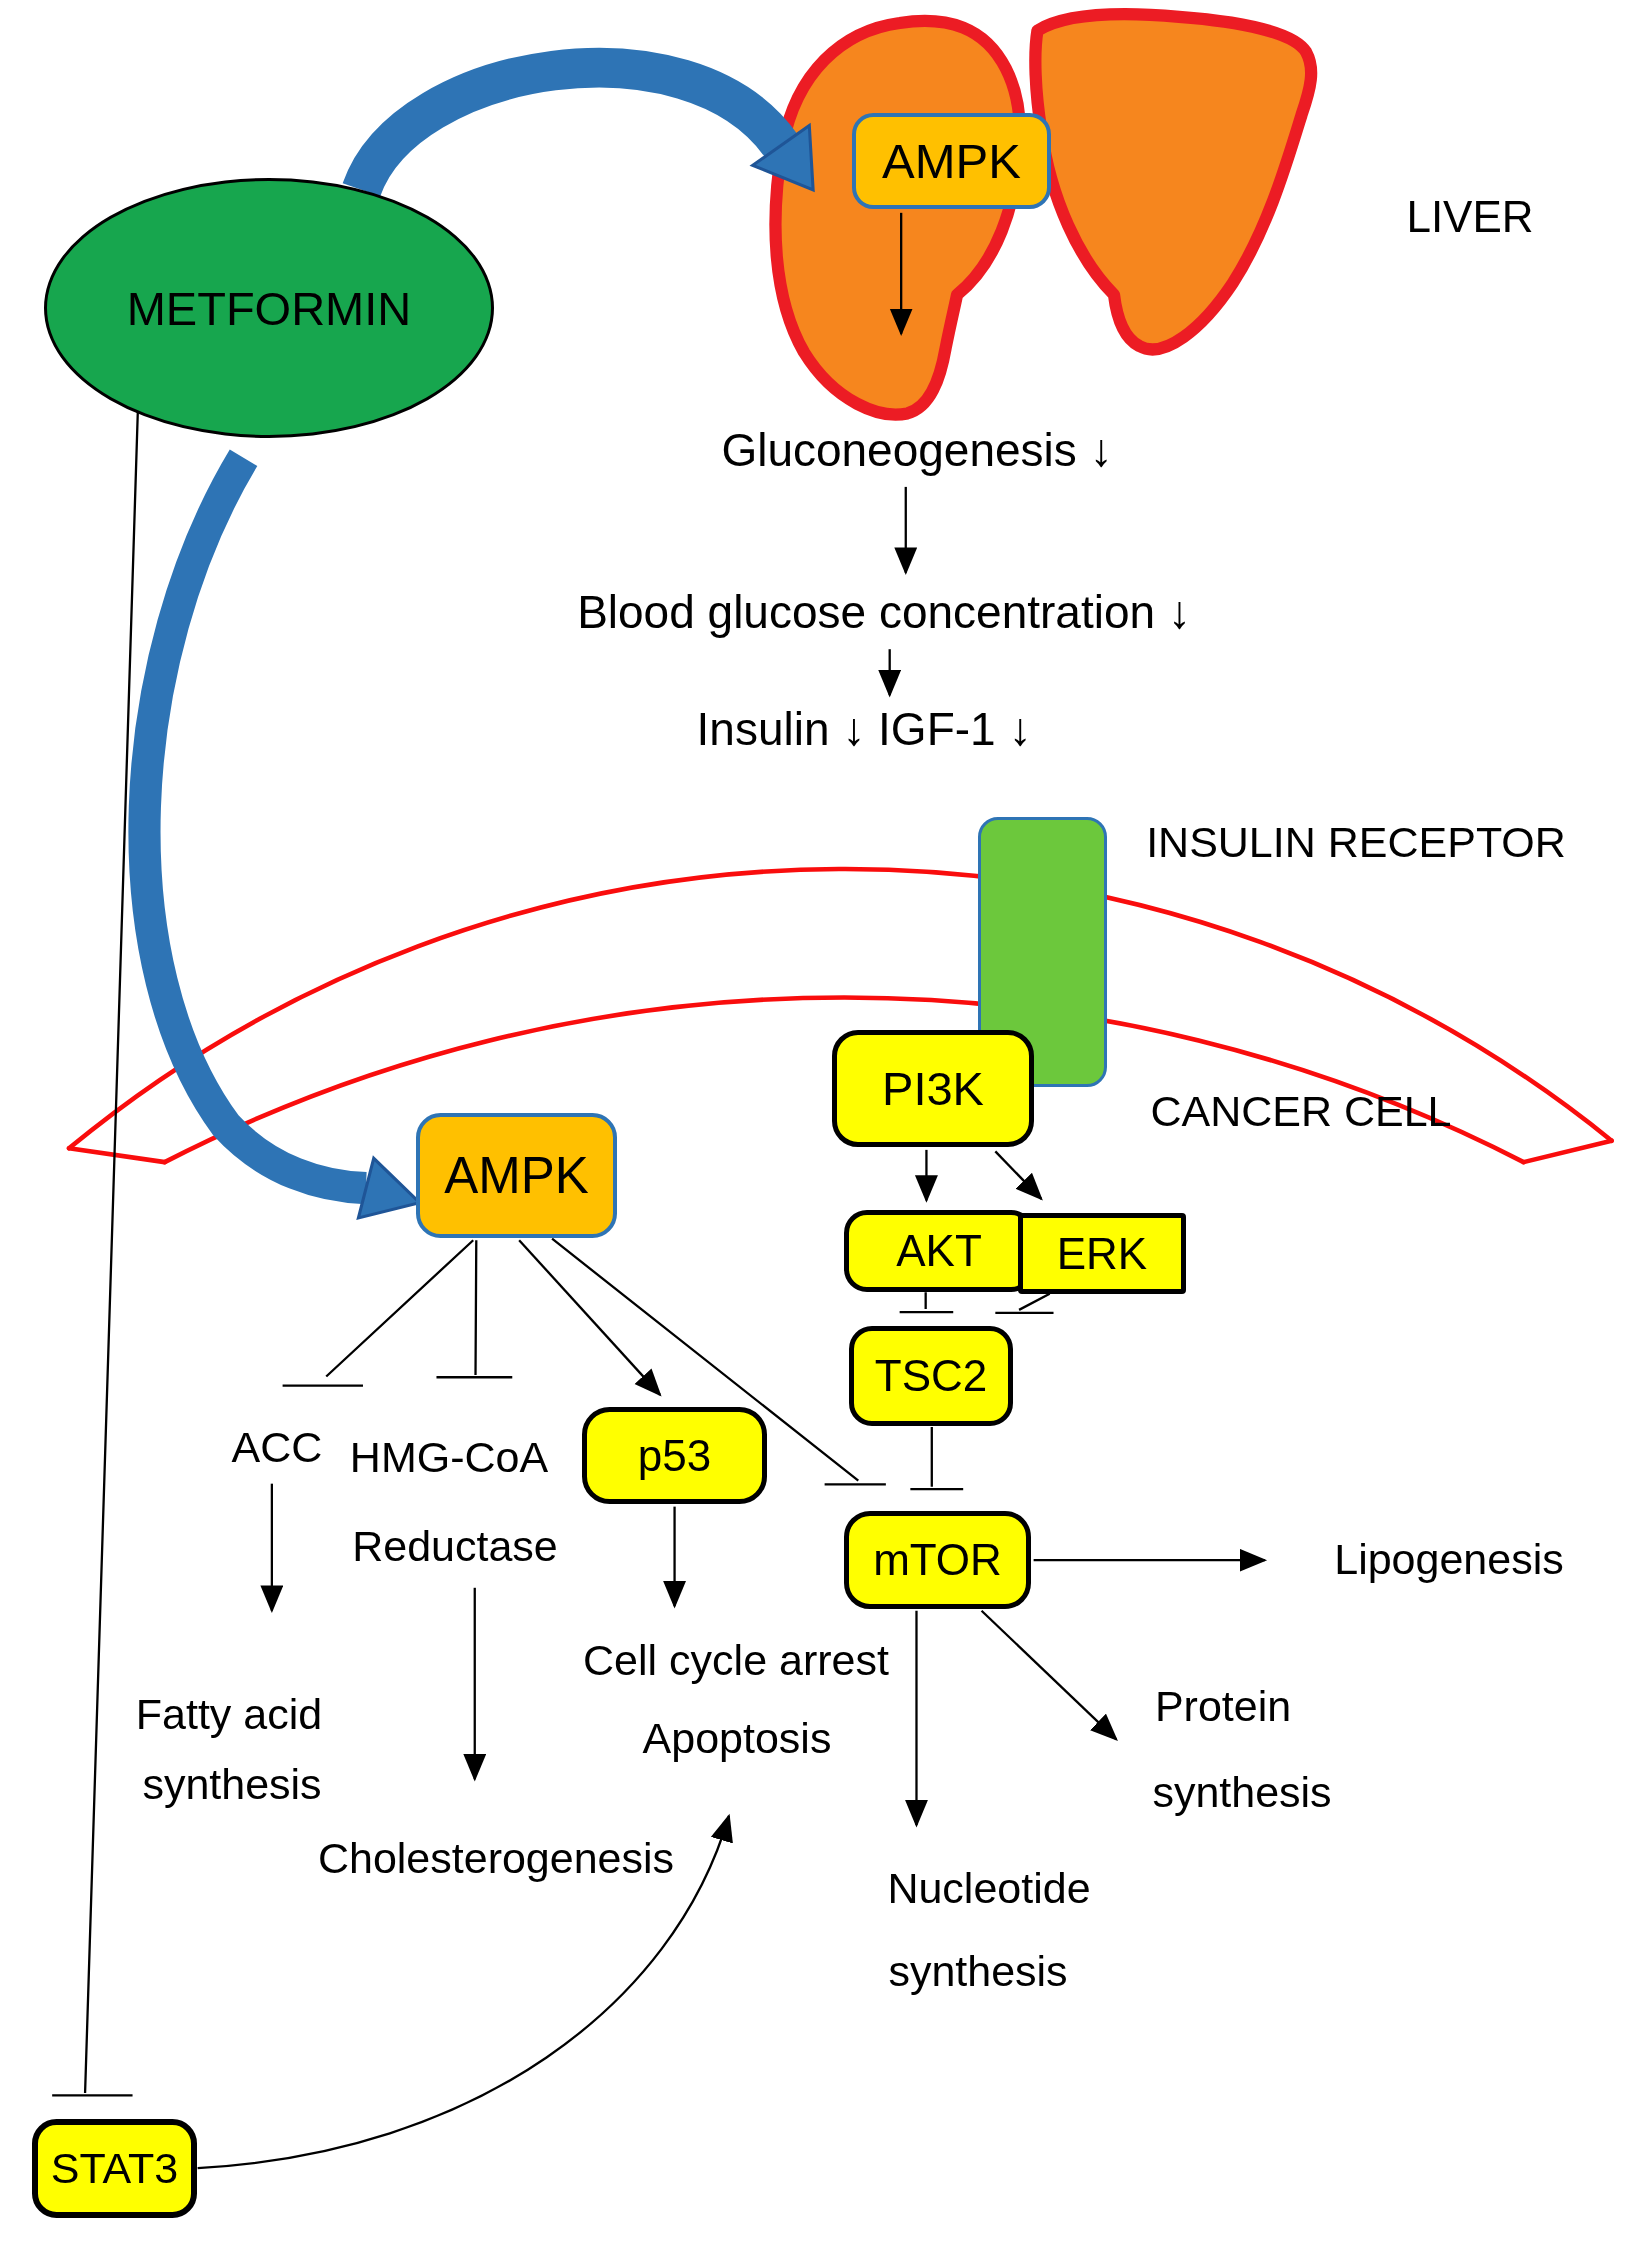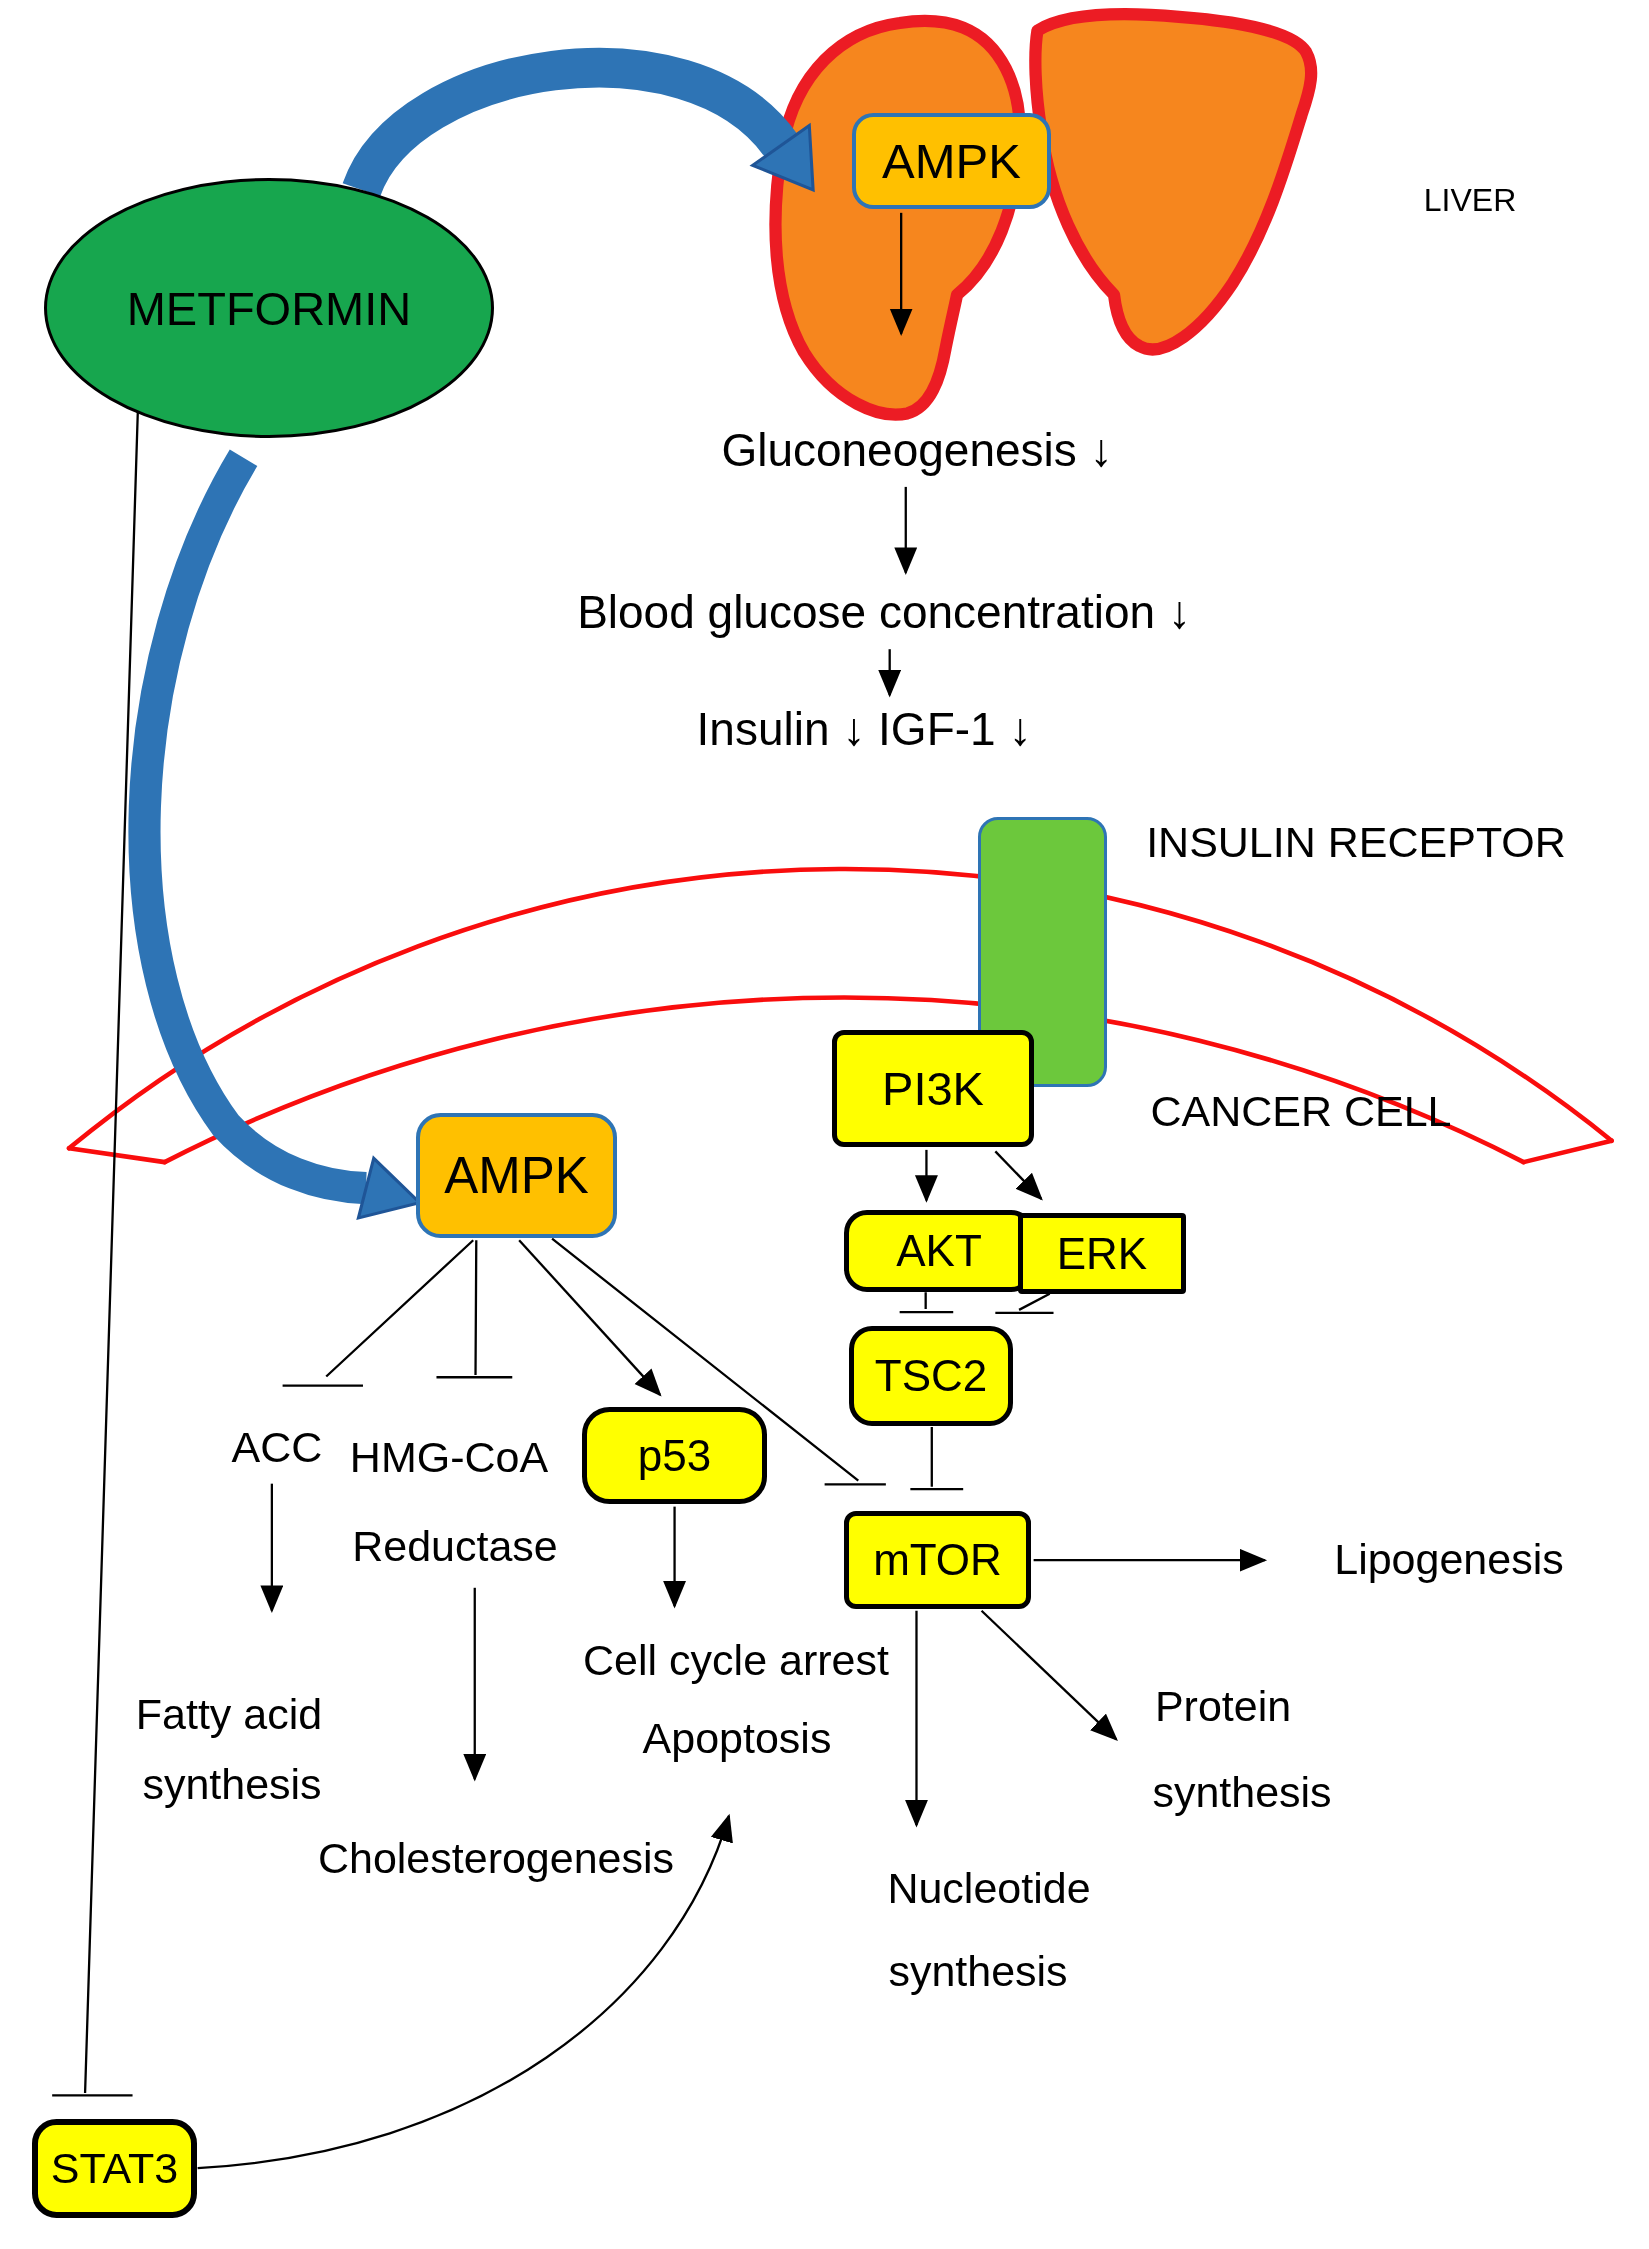--- a/index.html
+++ b/index.html
@@ -8,21 +8,21 @@
     --blue:#2E74B5; --blued:#1F5597; --ink:#000000; --paper:#FFFFFF;
   }
   html,body{margin:0;padding:0;background:#fff;}
   .stage{position:relative;width:1650px;height:2250px;background:var(--paper,#fff);
          font-family:"Liberation Sans",sans-serif;color:var(--ink,#000);overflow:hidden;}
   .stage svg{position:absolute;left:0;top:0;}
   .lbl{position:absolute;transform:translate(-50%,-50%);white-space:nowrap;
        font-size:43px;line-height:1.05;color:var(--ink,#000);}
   .node{position:absolute;box-sizing:border-box;display:flex;align-items:center;
         justify-content:center;text-align:left;}
-  .ybox{background:var(--yellow,#ff0);border:5.4px solid var(--ink,#000);border-radius:12px;}
+  .ybox{background:var(--yellow,#ff0);border:5.4px solid var(--ink,#000);border-radius:26px;}
   .goldbox{background:var(--gold,#FFC000);border:4.6px solid var(--blue,#2E74B5);border-radius:21.4px;}
   .ellipse{background:var(--green,#17A64E);border:3.8px solid var(--ink,#000);border-radius:50%;}
   .receptor{background:var(--recgreen,#6CC83C);border:3.8px solid var(--blue,#2E74B5);border-radius:20px;}
 </style>
 </head>
 <body>
 
 <div class="stage">
 
   <svg width="1650" height="2250" viewBox="0 0 2155 2939">
@@ -122,21 +122,21 @@
   </div>
 
   <div class="node ybox" style="left:582px;top:1407px;width:185px;height:97px;font-size:44px;border-radius:27.6px;">
     <span>p53</span>
   </div>
 
   <div class="node ybox" style="left:32px;top:2119px;width:165px;height:99px;font-size:43px;border:6.1px solid #000;border-radius:24.5px;">
     <span>STAT3</span>
   </div>
 
-  <div class="lbl" style="left:1470px;top:201px;font-size:32px;">LIVER</div>
+  <div class="lbl" style="left:1470px;top:217px;font-size:44px;">LIVER</div>
 
   <div class="lbl" style="left:1347px;top:843px;margin-left:9px;">INSULIN RECEPTOR</div>
 
   <div class="lbl" style="left:1301px;top:1112px;">CANCER CELL</div>
 
   <div class="lbl" style="left:884px;top:612px;font-size:46px;">Blood glucose concentration ↓</div>
 
   <div class="lbl" style="left:917px;top:450px;font-size:46px;">Gluconeogenesis ↓</div>
 
   <div class="lbl" style="left:864px;top:729px;font-size:46px;">Insulin ↓ IGF-1 ↓</div>

